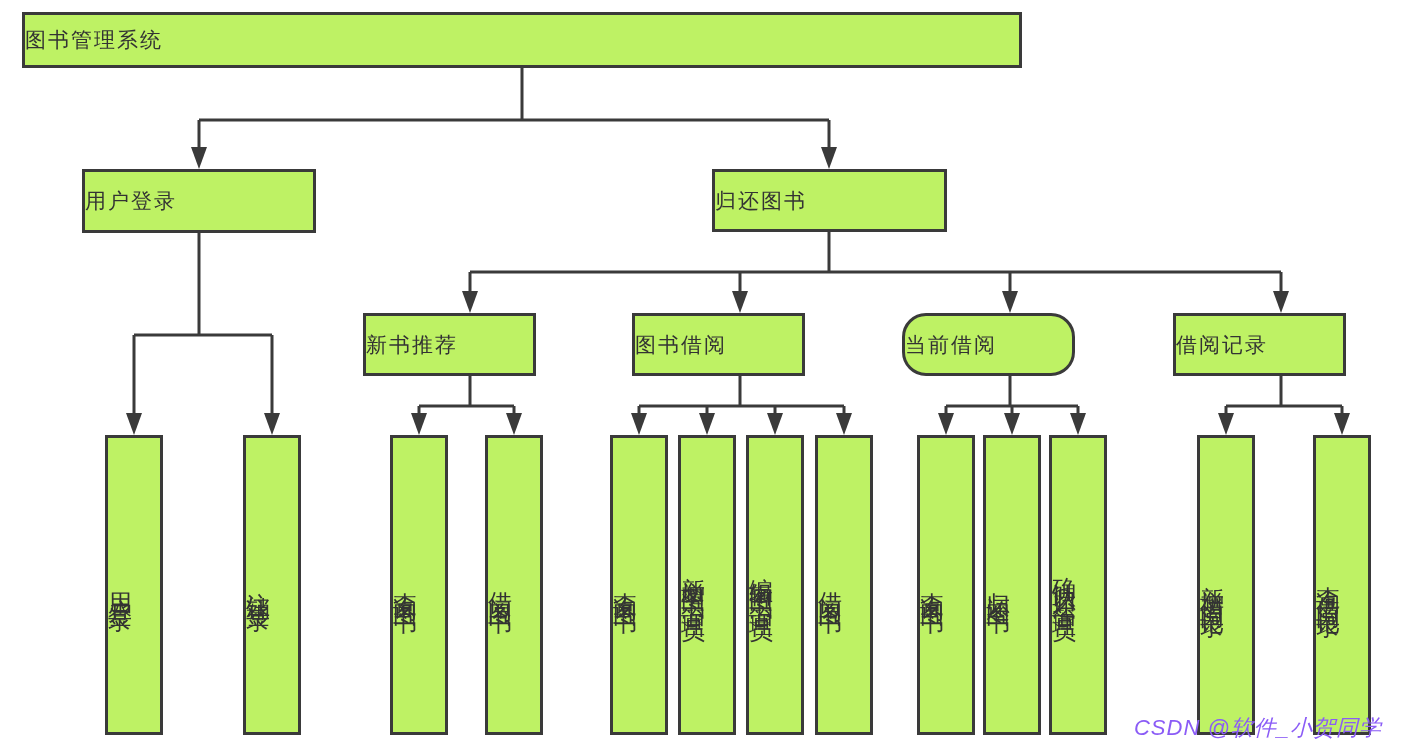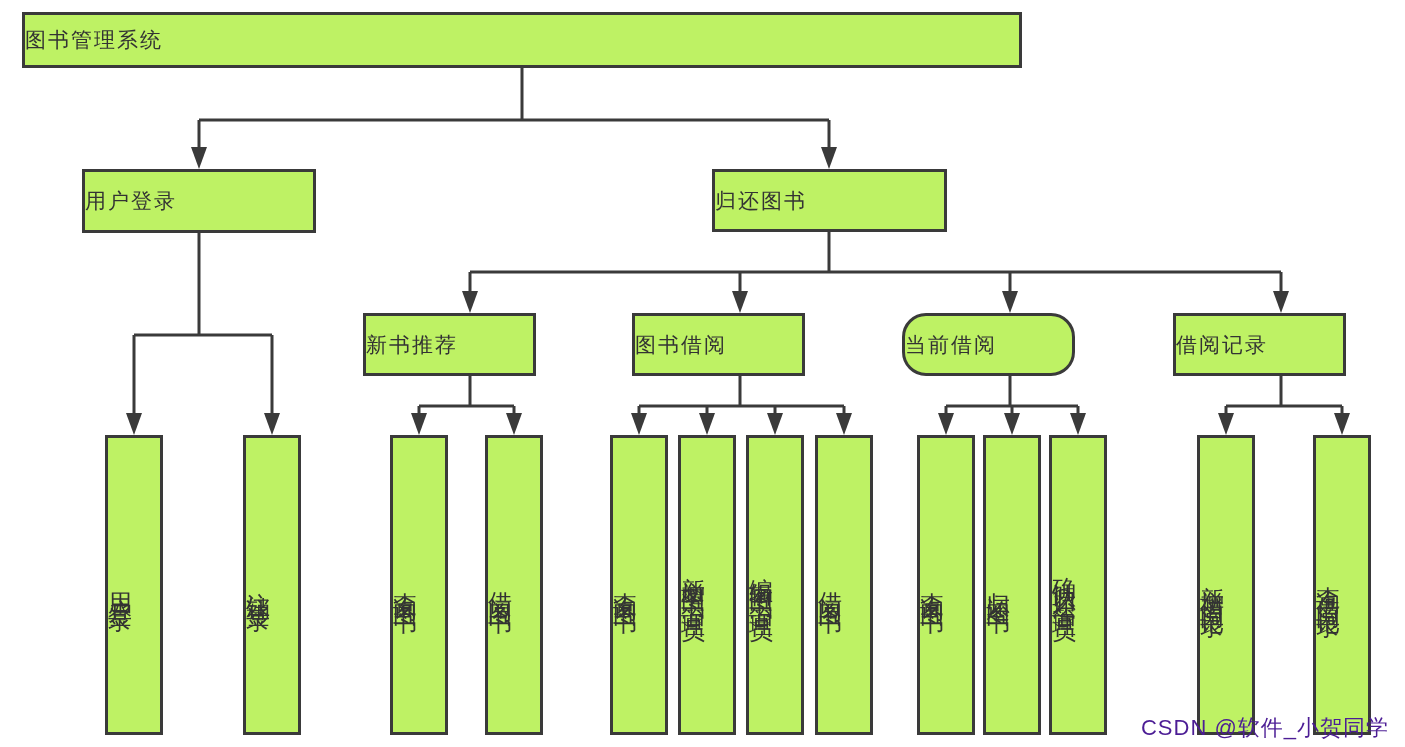--- a/index.html
+++ b/index.html
@@ -45,26 +45,27 @@
   }
   .lf1  { left: 105px; }  .lf2  { left: 243px; }
   .lf3  { left: 390px; }  .lf4  { left: 485px; }
   .lf5  { left: 610px; }  .lf6  { left: 678px; }
   .lf7  { left: 746px; }  .lf8  { left: 815px; }
   .lf9  { left: 917px; }  .lf10 { left: 983px; }
   .lf11 { left: 1049px; } .lf12 { left: 1197px; }
   .lf13 { left: 1313px; }
   #watermark {
     position: absolute;
-    right: 16px;
+    right: 23px;
     bottom: 4px;
     font-size: 22px;
-    color: #4c1d95;
+    color: #8b5cf6;
     letter-spacing: 1px;
     z-index: 5;
+    font-style: italic;
   }
 </style>
 </head>
 <body>
 
 <div id="canvas">
 
   <svg id="wires" viewBox="0 0 1405 747" xmlns="http://www.w3.org/2000/svg">
     <g stroke="#3a3a3a" stroke-width="3" fill="none">
 

